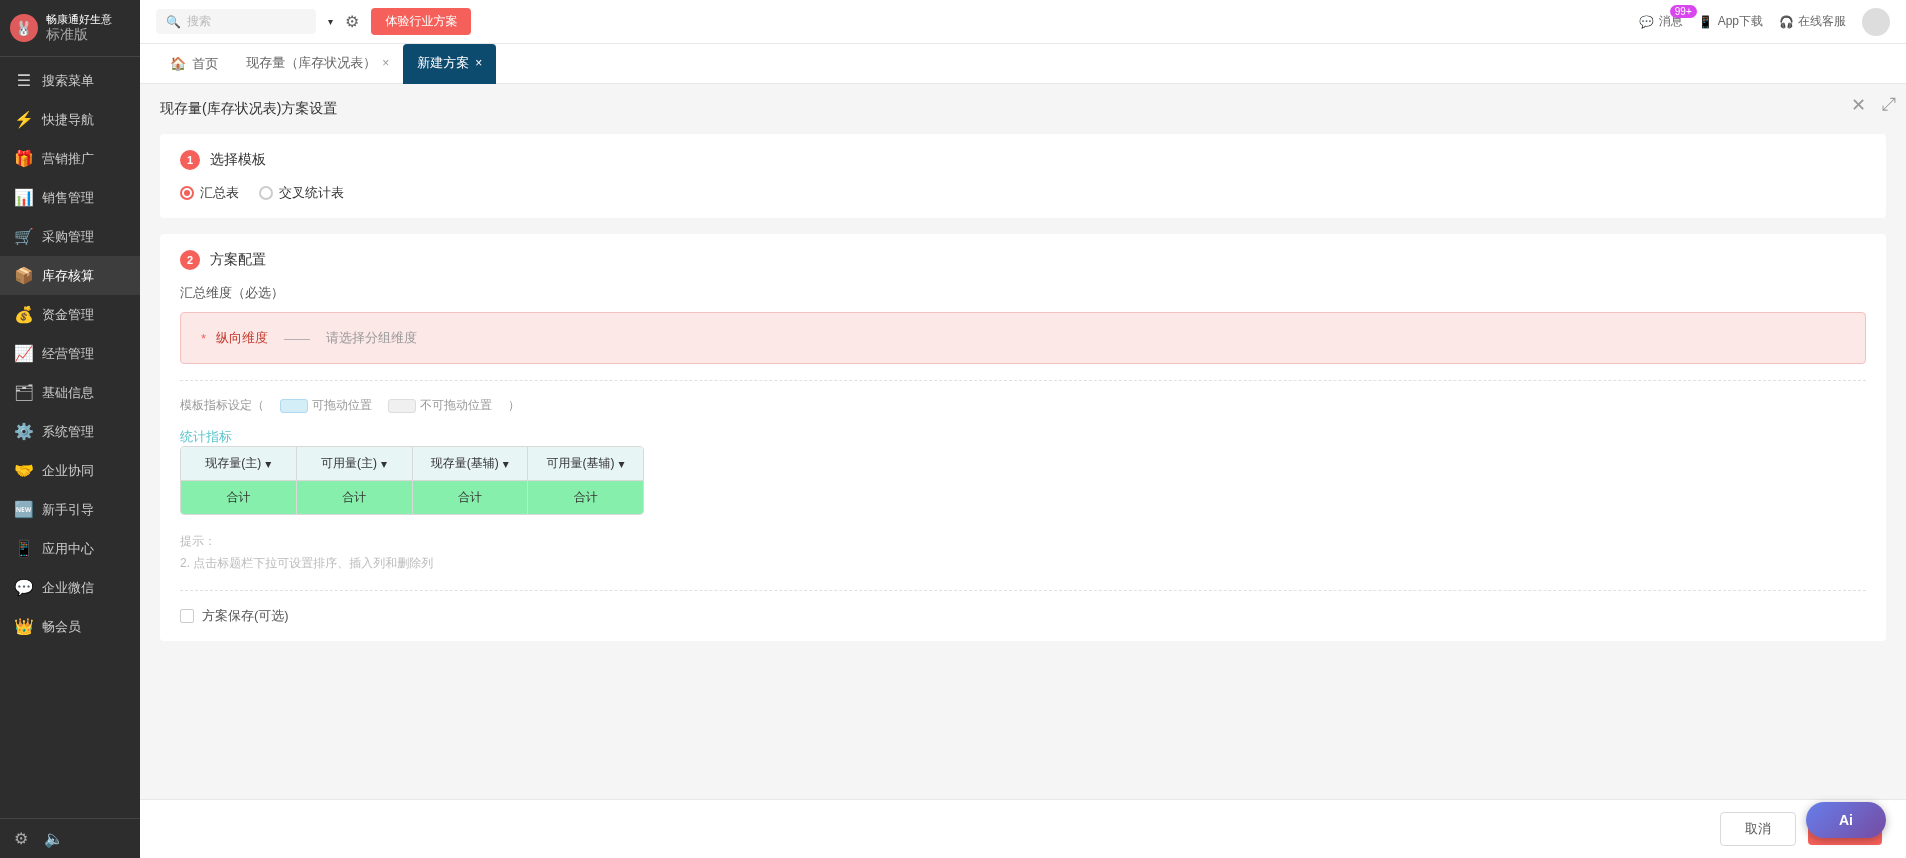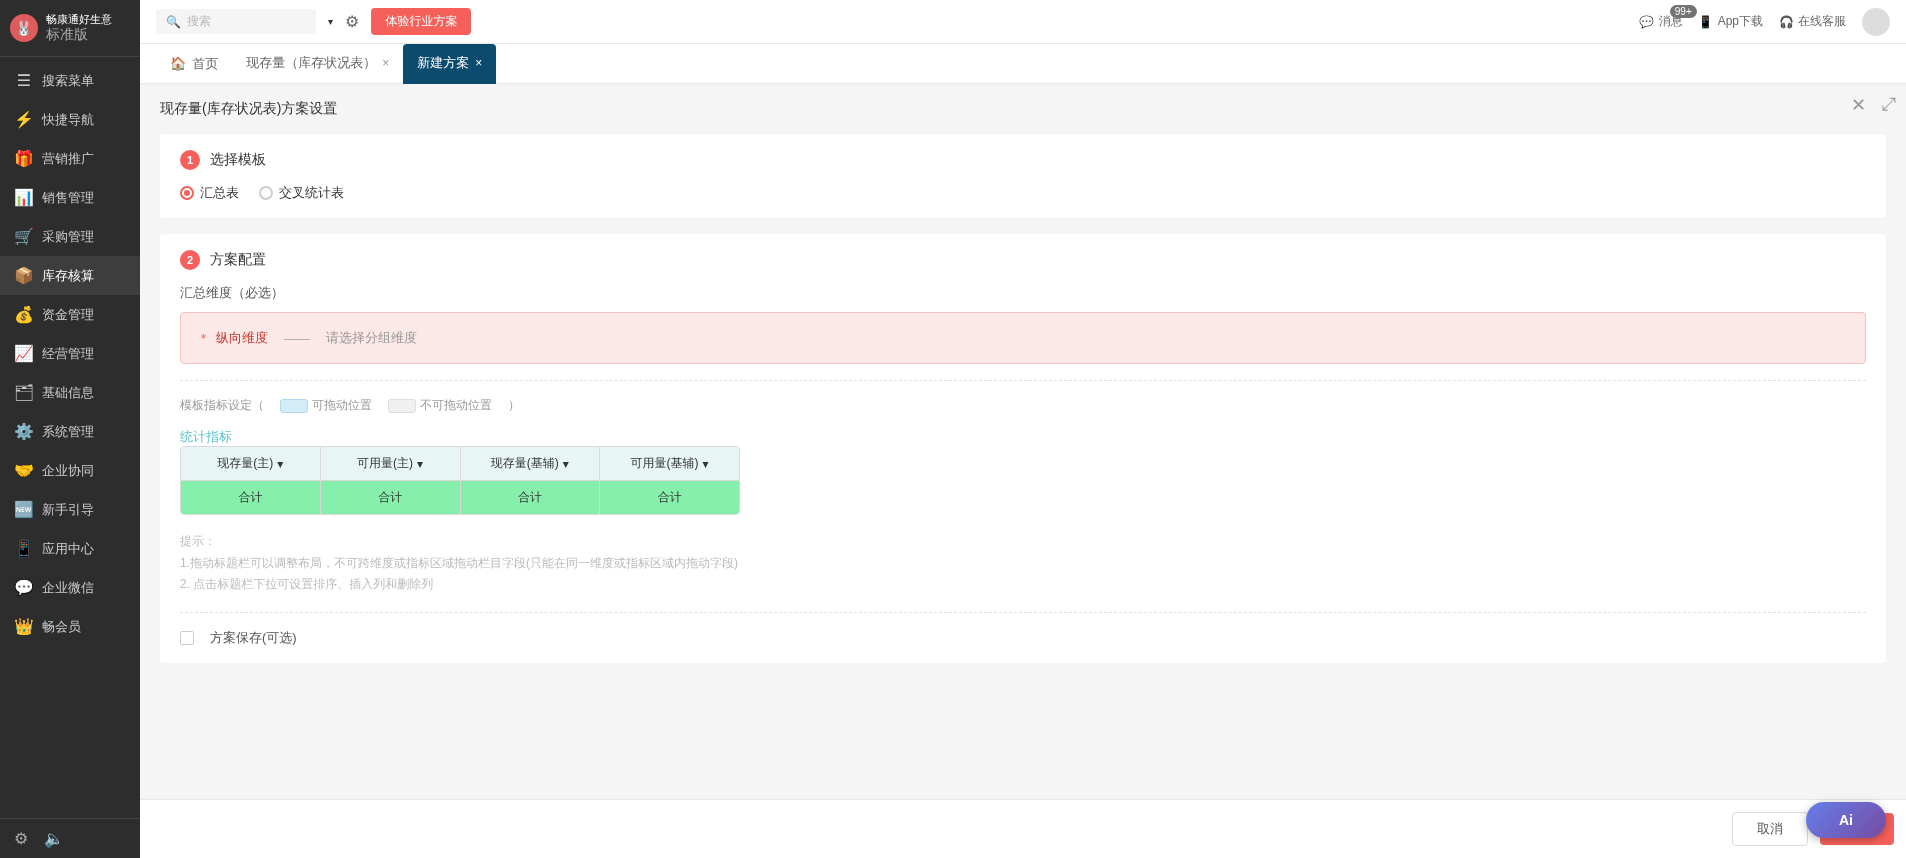--- a/index.html
+++ b/index.html
@@ -105,21 +105,21 @@
     .topbar-spacer { flex: 1; }
     .topbar-right { display: flex; align-items: center; gap: 16px; color: #666; font-size: 12px; }
     .topbar-badge {
       position: relative;
       display: inline-flex;
       align-items: center;
       gap: 4px;
       cursor: pointer;
     }
     .badge-count {
-      background: #737373;
+      background: #d946ef;
       color: white;
       border-radius: 10px;
       font-size: 10px;
       padding: 1px 5px;
       position: absolute;
       top: -8px;
       right: -14px;
     }
     .topbar-avatar {
       width: 28px;
@@ -268,21 +268,21 @@
       width: 28px;
       height: 14px;
       border-radius: 3px;
     }
     .legend-draggable { background: #d4eef7; border: 1px solid #b0d9f0; }
     .legend-fixed { background: #f0f0f0; border: 1px solid #ddd; }
 
     .stats-section { margin-top: 14px; }
     .stats-title { color: #5bc4cb; font-size: 13px; font-weight: 500; }
 
-    .stats-table { border: 1px solid #d9d9d9; border-radius: 4px; overflow: hidden; width: 560px; }
+    .stats-table { border: 1px solid #d9d9d9; border-radius: 4px; overflow: hidden; width: 464px; }
     .stats-table-header { display: flex; background: #e8f5f5; }
     .stats-table-header-cell {
       flex: 1;
       padding: 8px 10px;
       font-size: 12px;
       color: #333;
       display: flex;
       align-items: center;
       justify-content: center;
       gap: 4px;
@@ -303,37 +303,37 @@
 
     .hint-section {
       margin-top: 16px;
       font-size: 12px;
       color: #bbb;
       line-height: 1.8;
     }
 
     .divider { border: none; border-top: 1px dashed #e0e0e0; margin: 16px 0; }
 
-    .checkbox-row { display: flex; align-items: center; gap: 16px; font-size: 13px; color: #555; cursor: pointer; }
+    .checkbox-row { display: flex; align-items: center; gap: 8px; font-size: 13px; color: #555; cursor: pointer; }
     .checkbox-box {
       width: 14px;
       height: 14px;
       border: 1px solid #ccc;
       border-radius: 2px;
       background: white;
     }
 
     
     .footer {
       background: #fff;
       border-top: 1px solid #e8e8e8;
       display: flex;
       justify-content: flex-end;
       align-items: center;
-      padding: 12px 12px;
+      padding: 12px 24px;
       gap: 12px;
       flex-shrink: 0;
     }
     .btn-cancel {
       padding: 7px 24px;
       border: 1px solid #d9d9d9;
       background: #fff;
       border-radius: 4px;
       color: #555;
       font-size: 13px;
@@ -572,21 +572,20 @@
               <div class="stats-table-body-cell">合计</div>
               <div class="stats-table-body-cell">合计</div>
               <div class="stats-table-body-cell">合计</div>
             </div>
           </div>
         </div>
       </div>
 
       <div class="hint-section">
         <div>提示：</div>
-        <div>1.拖动标题栏可以调整布局，不可跨维度或指标区域拖动栏目字段(只能在同一维度或指标区域内拖动字段)</div>
         <div>2. 点击标题栏下拉可设置排序、插入列和删除列</div>
       </div>
 
       <hr class="divider">
 
       <div class="checkbox-row">
         <div class="checkbox-box"></div>
         <span>方案保存(可选)</span>
       </div>
     </div>

